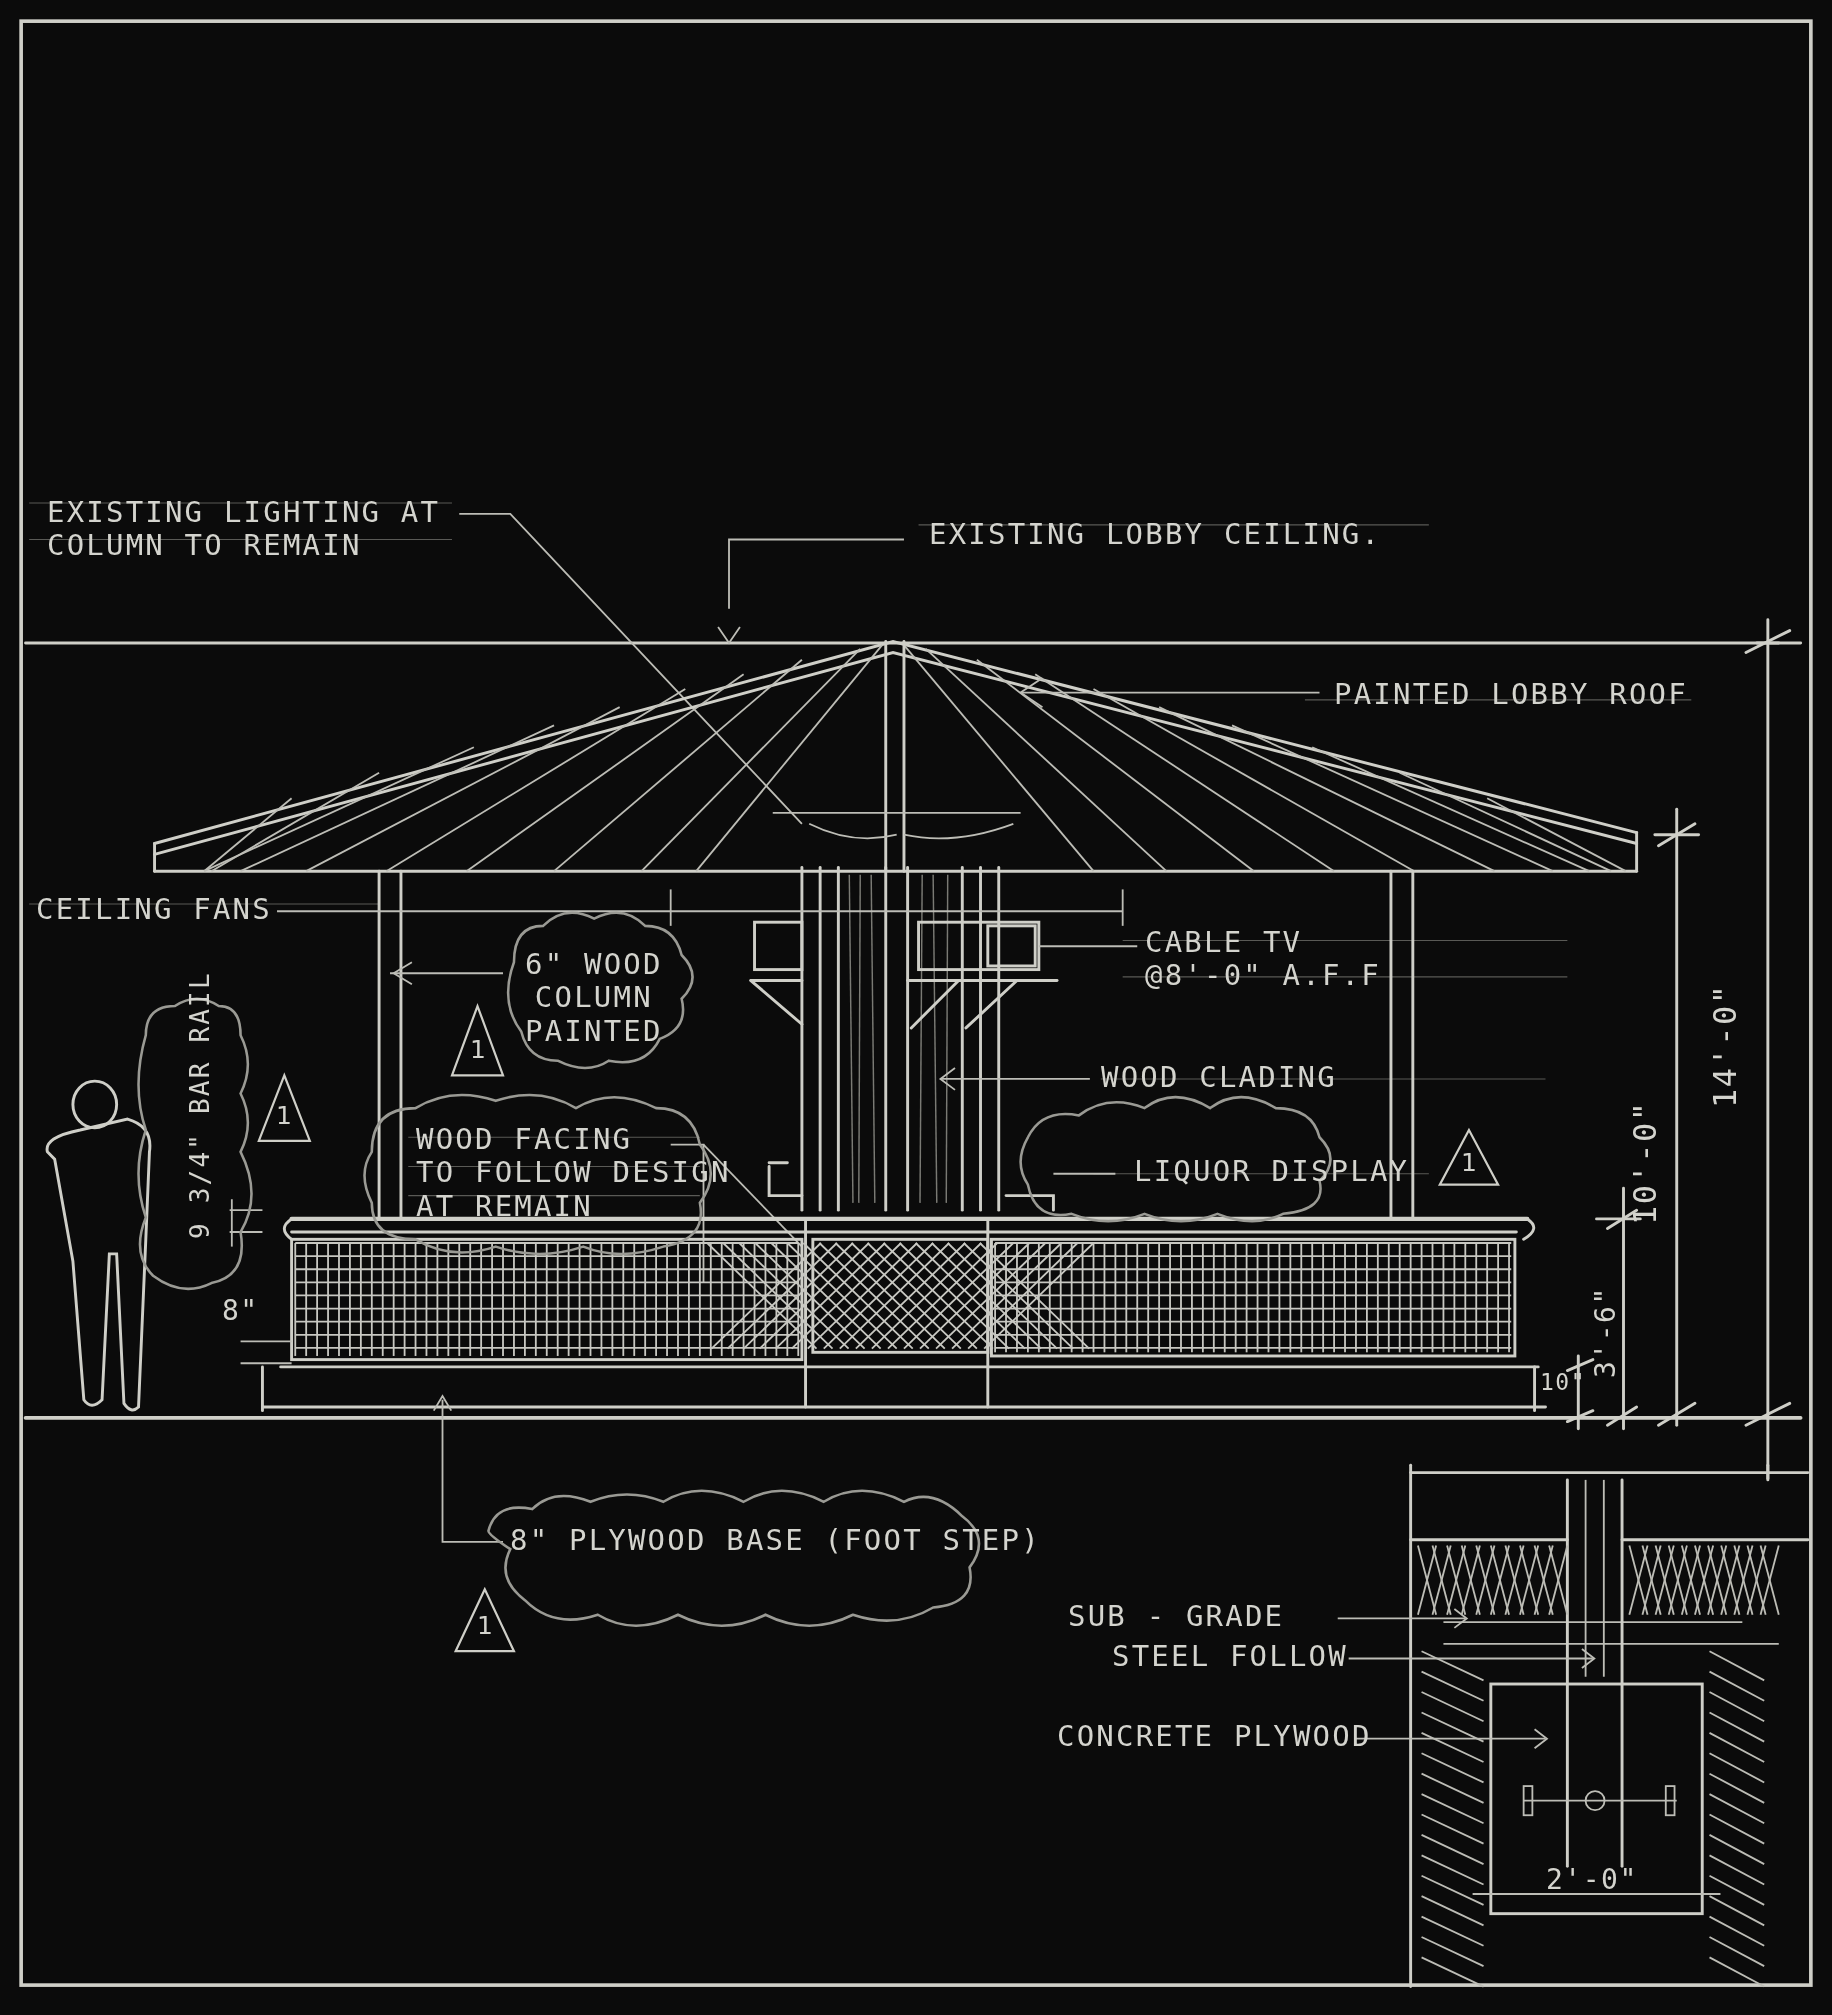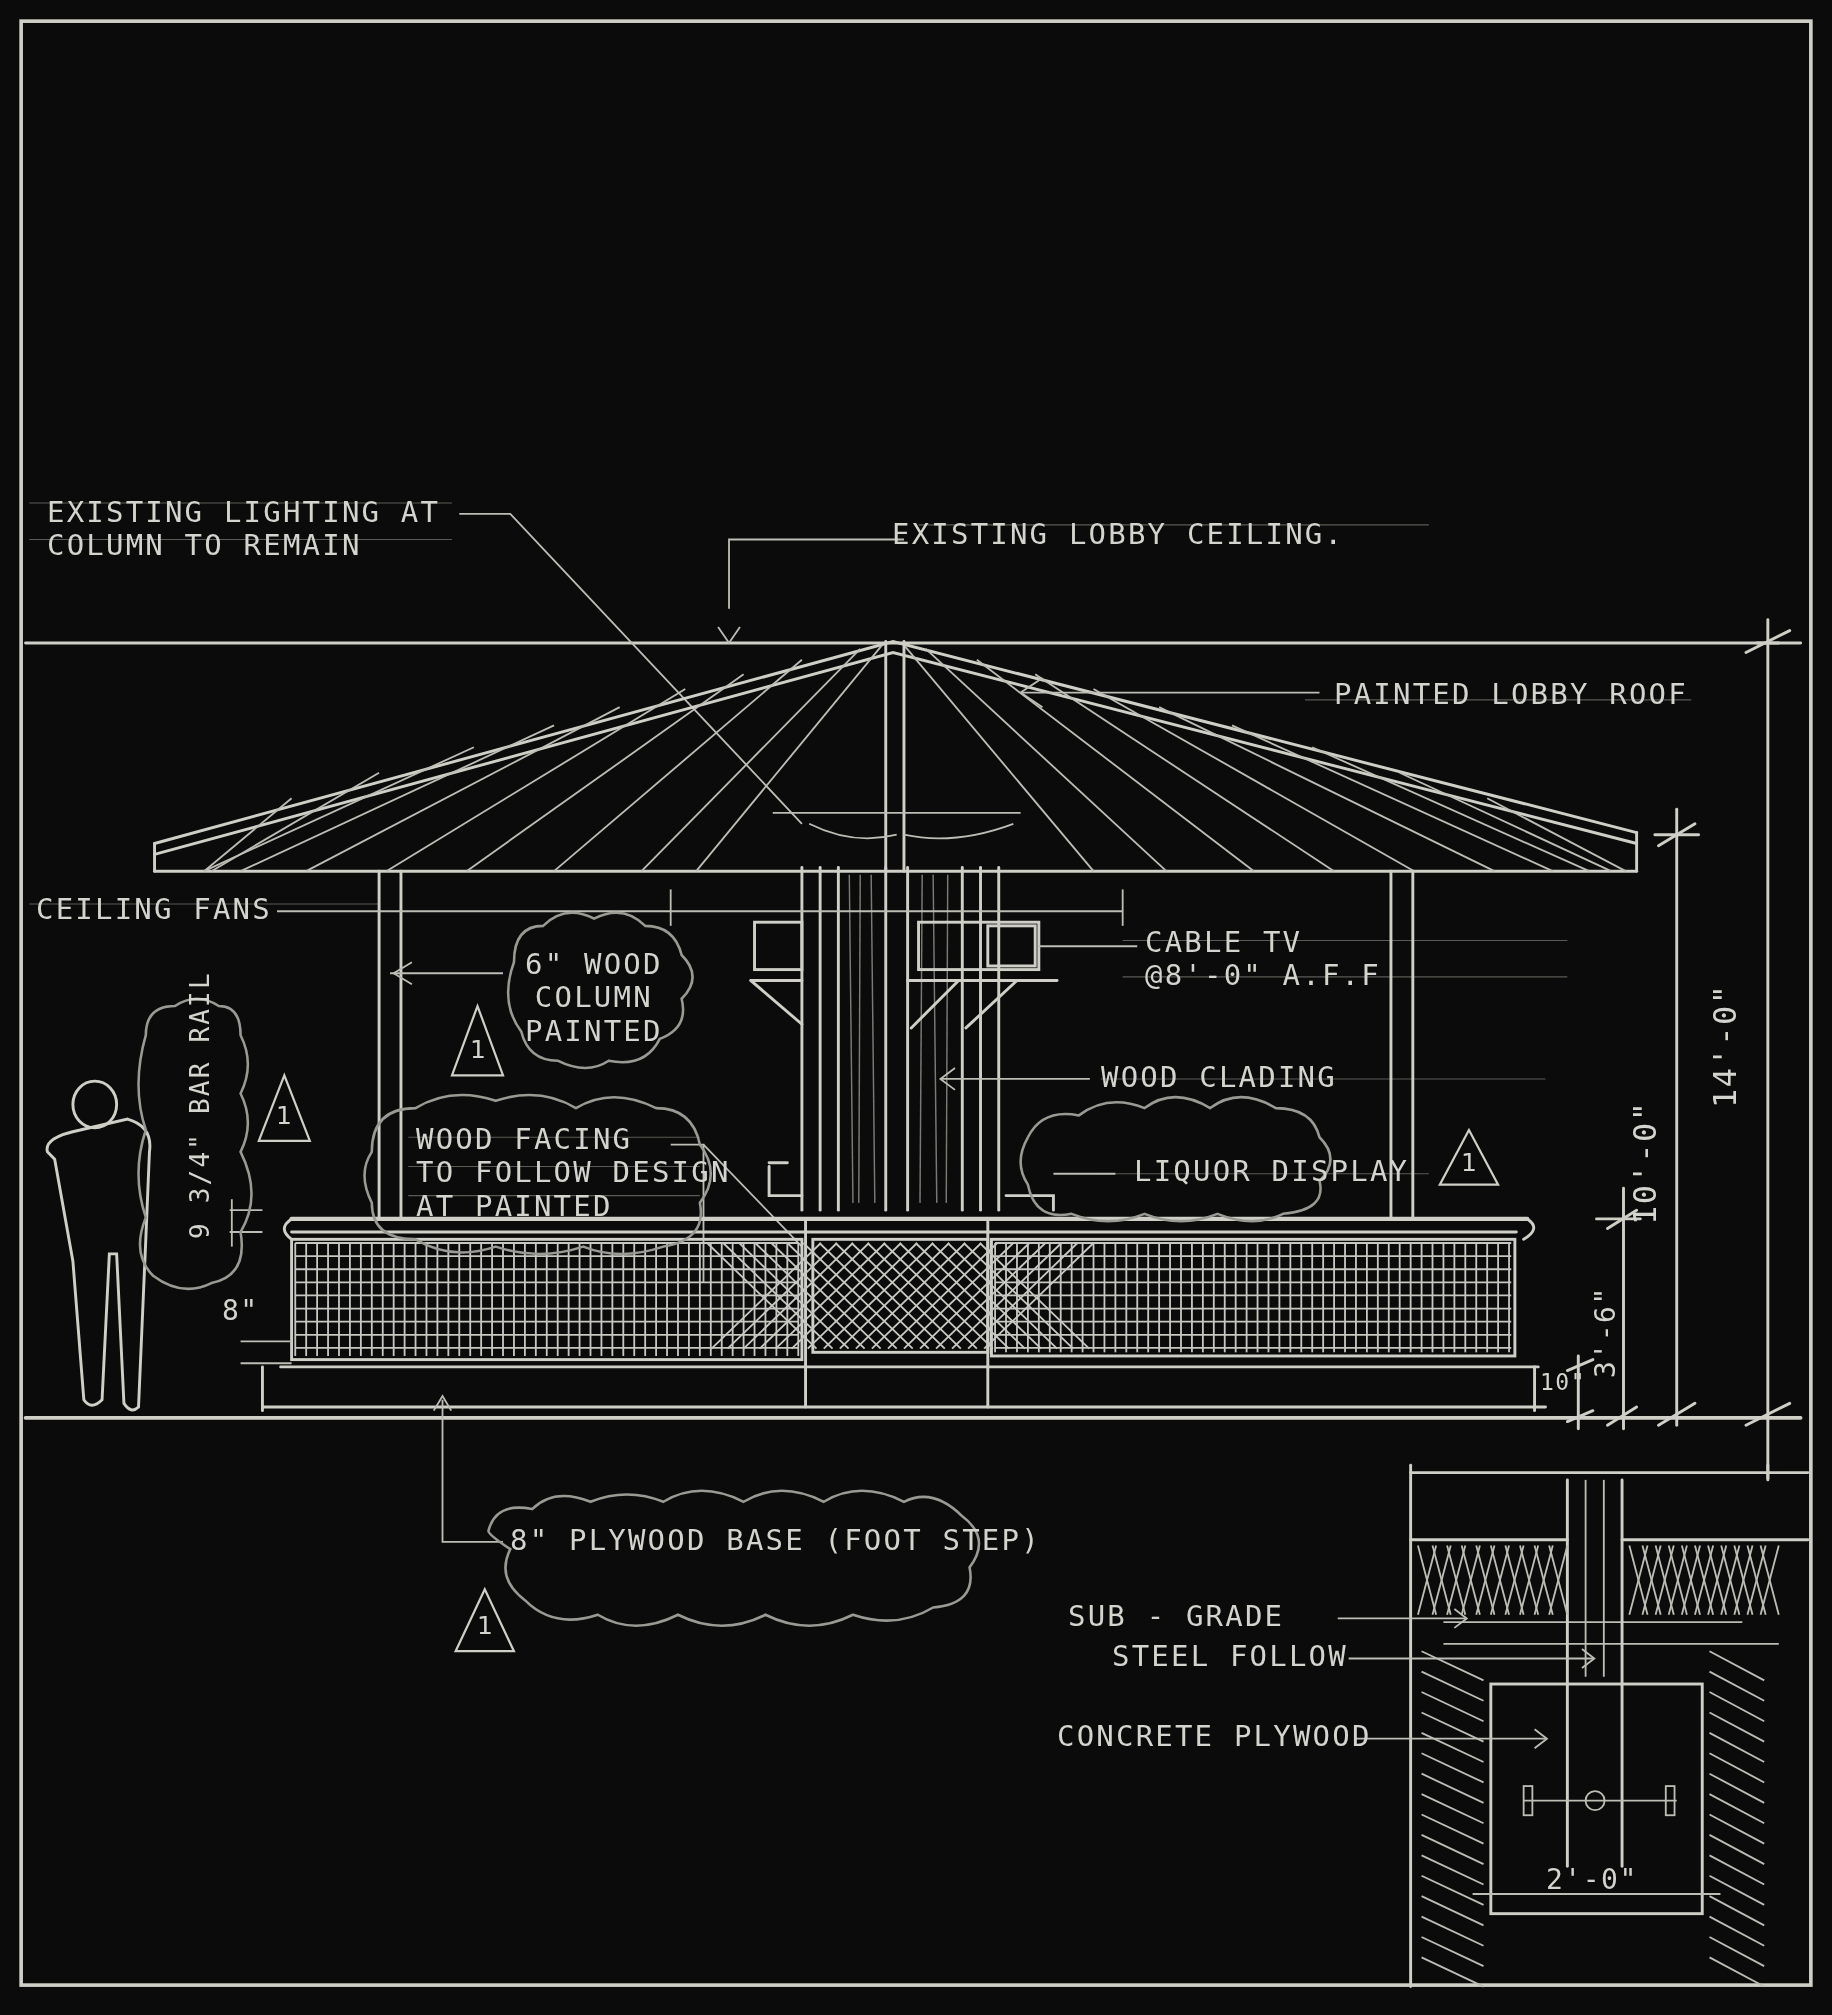--- a/index.html
+++ b/index.html
@@ -482,32 +482,32 @@
   </g>
 </svg>
 
 <div class="rev" style="left:456px;top:1035px">1</div>
 <div class="rev" style="left:262px;top:1101px">1</div>
 <div class="rev" style="left:1447px;top:1148px">1</div>
 <div class="rev" style="left:463px;top:1611px">1</div>
 
 <div class="note" style="left:47px;top:496px">EXISTING LIGHTING AT
 COLUMN TO REMAIN</div>
-<div class="note" style="left:892px;top:518px">EXISTING LOBBY CEILING.</div>
+<div class="note" style="left:929px;top:518px">EXISTING LOBBY CEILING.</div>
 <div class="note" style="left:1334px;top:678px">PAINTED LOBBY ROOF</div>
 <div class="note" style="left:36px;top:893px">CEILING FANS</div>
 <div class="note" style="left:525px;top:948px;text-align:center">6" WOOD
 COLUMN
 PAINTED</div>
 <div class="note" style="left:1145px;top:926px">CABLE TV
 @8'-0" A.F.F</div>
 <div class="note" style="left:1101px;top:1061px">WOOD CLADING</div>
 <div class="note" style="left:416px;top:1123px">WOOD FACING
 TO FOLLOW DESIGN
-AT PAINTED</div>
+AT REMAIN</div>
 <div class="note" style="left:1134px;top:1155px">LIQUOR DISPLAY</div>
 <div class="note" style="left:510px;top:1524px">8" PLYWOOD BASE (FOOT STEP)</div>
 <div class="note" style="left:1068px;top:1600px">SUB - GRADE</div>
 <div class="note" style="left:1112px;top:1640px">STEEL FOLLOW</div>
 <div class="note" style="left:1057px;top:1720px">CONCRETE PLYWOOD</div>
 <div class="note vert" style="left:186px;top:1239px;font-size:26px">9 3/4" BAR RAIL</div>
 
 <div class="dim vert" style="left:1706px;top:1108px">14'-0"</div>
 <div class="dim vert" style="left:1626px;top:1225px">10'-0"</div>
 <div class="dim vert" style="left:1589px;top:1378px;font-size:28px">3'-6"</div>

